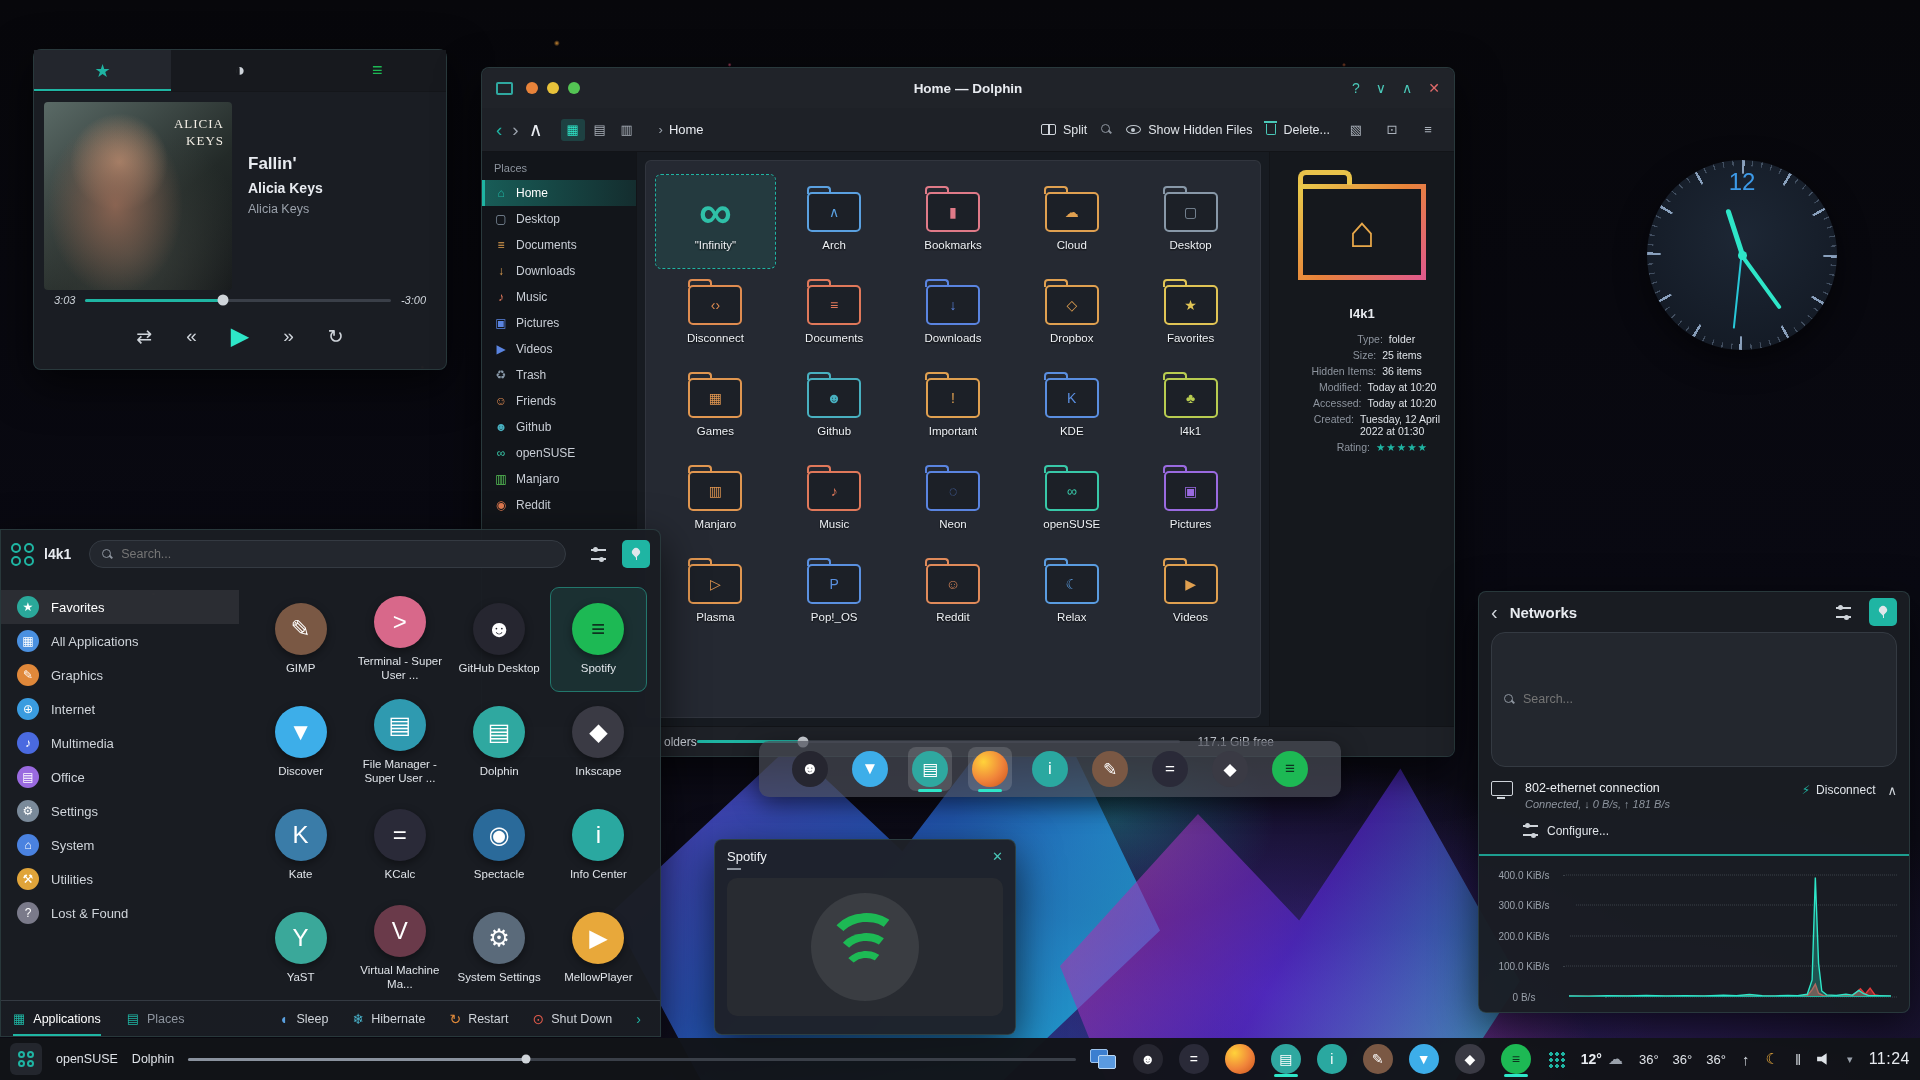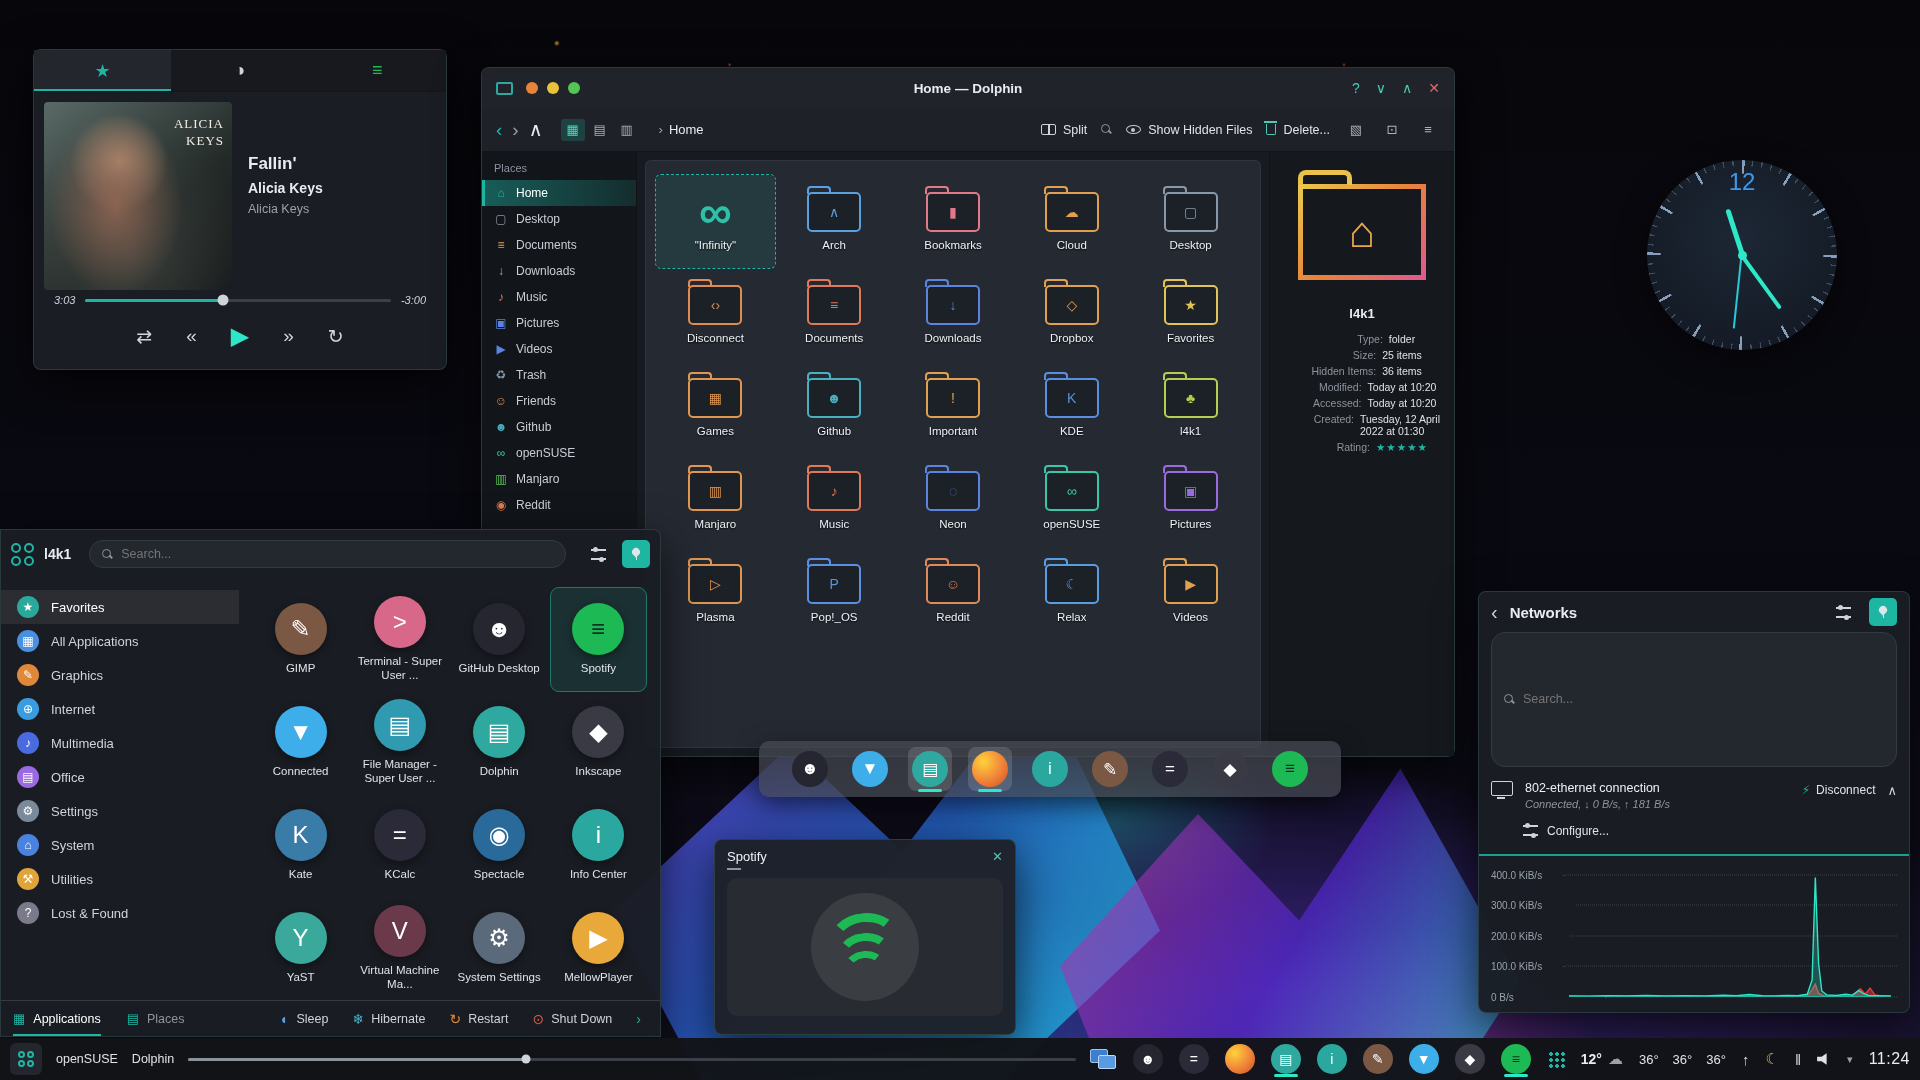--- a/index.html
+++ b/index.html
@@ -248,21 +248,21 @@
   .n-config { display:flex; align-items:center; gap:9px; font-size:12px; color:#dfe3e8;
     margin:10px 12px 0 44px; cursor:pointer; }
   .n-divider { height:2px; background:#1fb5a3; margin:16px 0 0; opacity:.85; }
   .n-tabs { display:flex; height:32px; }
   .n-tab { flex:1; display:flex; align-items:center; justify-content:center; font-size:12.5px;
     color:#aab1ba; cursor:pointer; }
   .n-tab.active { color:#fff; box-shadow:inset 0 -2px 0 #1fb5a3; }
   .n-graph { flex:1; position:relative; margin:10px 12px 14px; }
   .grid-row { position:absolute; left:0; right:0; display:flex; align-items:center; gap:6px;
     transform:translateY(-50%); }
-  .grid-row .yl { width:66px; flex:none; text-align:left; font-size:10px; color:#9aa1ab; }
+  .grid-row .yl { width:66px; flex:none; text-align:center; font-size:10px; color:#9aa1ab; }
   .grid-row .dots { flex:1; border-top:1px dotted #3a4048; }
   .plot { position:absolute; left:78px; right:6px; top:6px; bottom:1px; border-bottom:1.5px solid #1fb5a3; }
   .plot svg { width:100%; height:100%; display:block; }
 
   
   .spotify-popup { left:714px; top:839px; width:302px; height:196px; background:rgba(30,33,40,.97); }
   .sp-head { display:flex; align-items:center; padding:9px 12px 2px; }
   .sp-title { font-size:13px; color:#eef1f5; }
   .sp-close { margin-left:auto; color:#4ac8b8; font-size:13px; cursor:pointer; }
   .sp-dash { width:14px; height:2px; background:#8d949e; margin:2px 0 0 12px; }
@@ -658,20 +658,29 @@
             <span class="ip-label">Created:</span>
             <span class="ip-value">Tuesday, 12 April 2022 at 01:30</span>
           </div>
             <div class="ip-row rating">
             <span class="ip-label">Rating:</span>
             <span class="ip-value">★★★★★</span>
           </div>
           </div>
       </div>
     </div>
+    <div class="d-statusbar">
+      <span class="sb-left">olders</span>
+      <div class="slider sb-zoom">
+        <span class="fill" style="width:22%"></span>
+        <span class="knob" style="left:22%"></span>
+      </div>
+      <span class="sb-free">117.1 GiB free</span>
+      <span class="sb-spacer"></span>
+    </div>
   </div>
 
   <div class="clock">
     <div class="ticks"></div>
     <div class="ticks2"></div>
     <div class="numeral">12</div>
     <div class="hand hour"></div>
     <div class="hand minute"></div>
     <div class="hand second"></div>
     <div class="hub"></div>
@@ -784,21 +793,21 @@
           <div class="app-cell selected">
           <span class="app-icon" style="--bg: #1db954; --fg: #0e3320;">
               <span>≡</span>
             </span>
           <span class="app-label">Spotify</span>
         </div>
           <div class="app-cell">
           <span class="app-icon" style="--bg: #3daee9;">
               <span>▼</span>
             </span>
-          <span class="app-label">Connected</span>
+          <span class="app-label">Discover</span>
         </div>
           <div class="app-cell">
           <span class="app-icon" style="--bg: #2f9ab0;">
               <span>▤</span>
             </span>
           <span class="app-label">File Manager - Super User ...</span>
         </div>
           <div class="app-cell">
           <span class="app-icon" style="--bg: #2fa8a0;">
               <span>▤</span>

